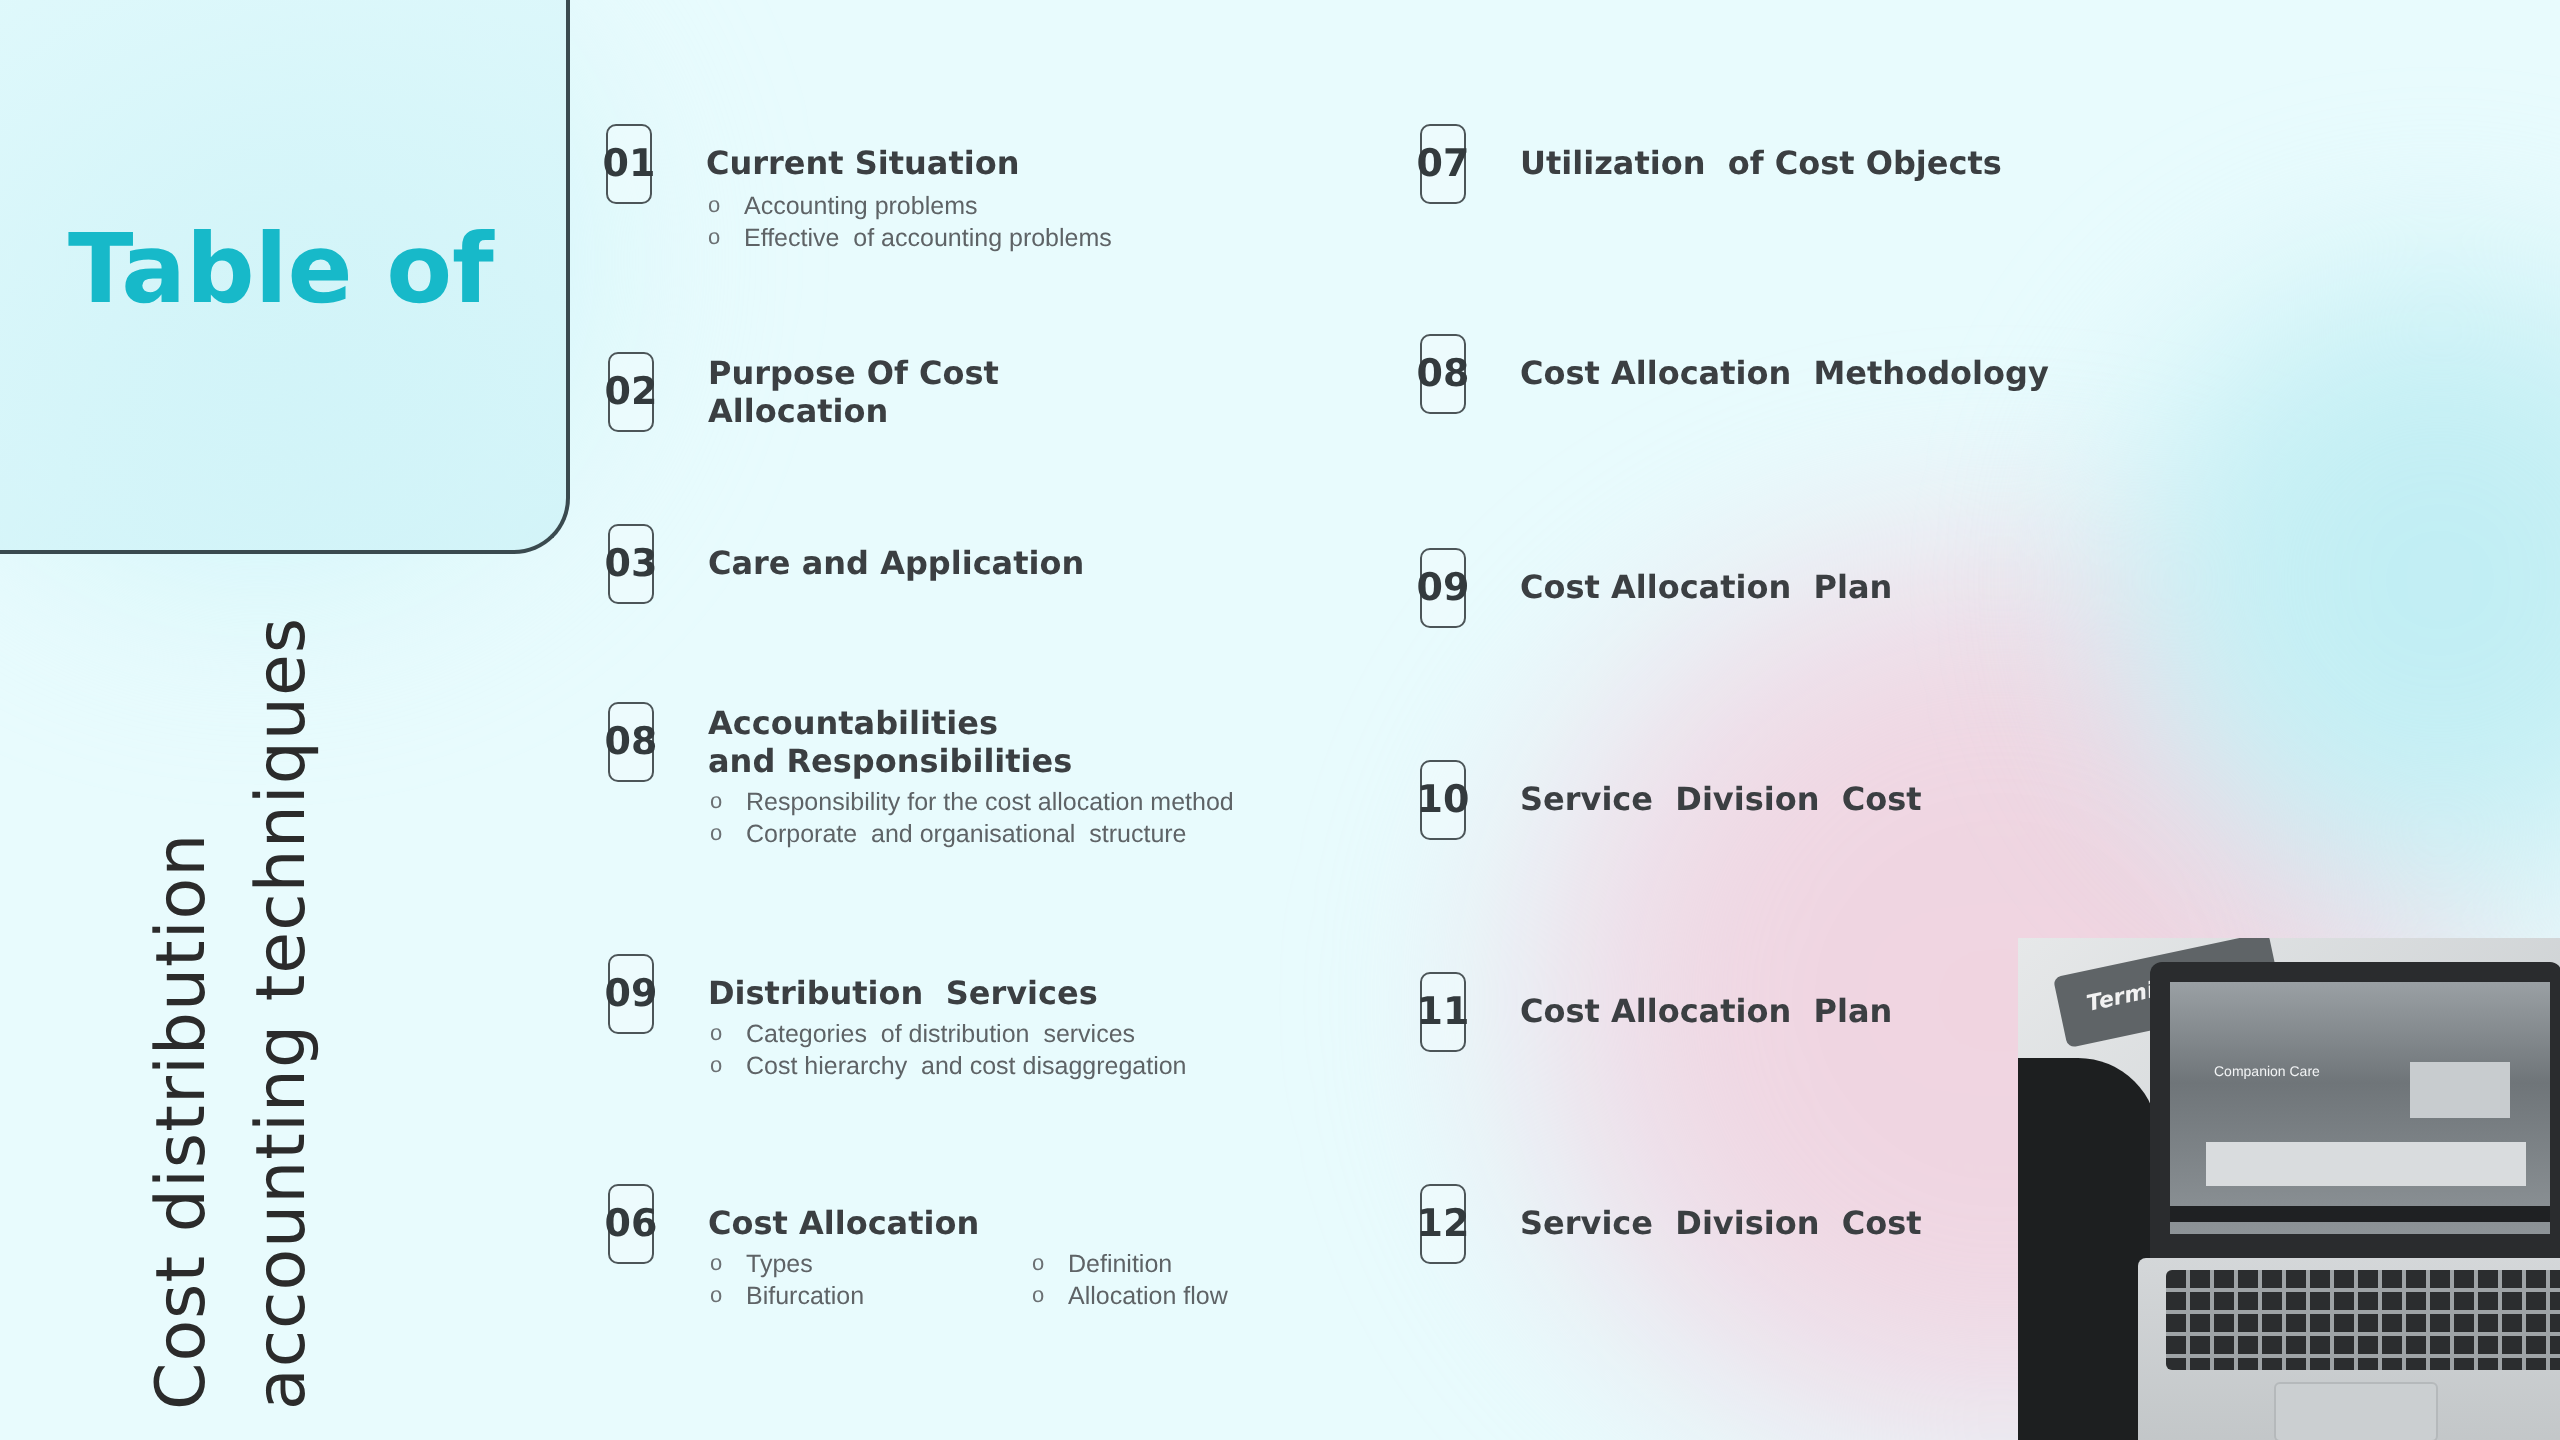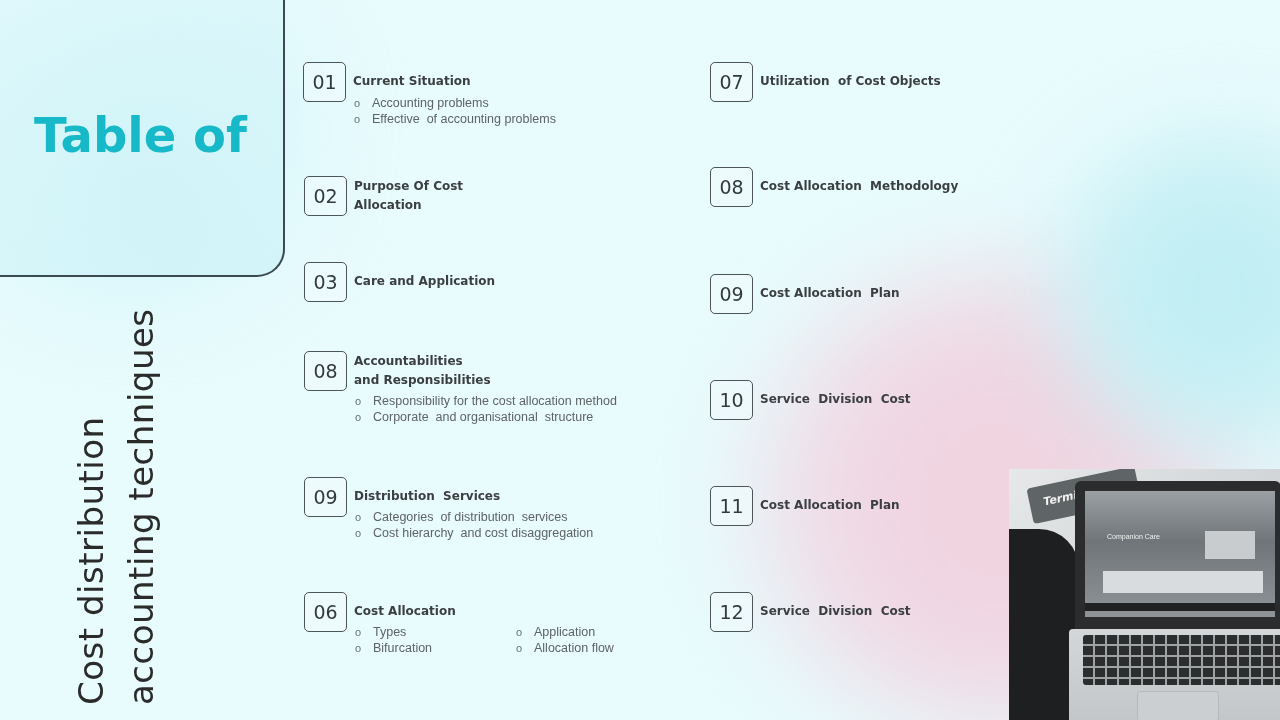--- a/index.html
+++ b/index.html
@@ -43,35 +43,35 @@
       color: #2b2b2b;
       white-space: nowrap;
       z-index: 2;
       font-weight: normal;
       letter-spacing: 0.5px;
     }
 
     .toc-item { position: absolute; z-index: 3; }
     .num-box {
       position: absolute; left: 0; top: 0;
-      width: 43px; height: 40px;
+      width: 23px; height: 40px;
       border: 1.5px solid #4c5558;
       border-radius: 5px;
       background: rgba(240,252,253,0.6);
       display: flex; align-items: center; justify-content: center;
       font-family: "DejaVu Sans", sans-serif;
-      font-weight: normal;
+      font-weight: bold;
       font-size: 19px;
       color: #333a3d;
     }
     .item-title {
       position: absolute; left: 50px; top: 10px;
       font-family: "DejaVu Sans", sans-serif;
       font-weight: bold;
-      font-size: 12px;
+      font-size: 16px;
       line-height: 19px;
       color: #3b3f42;
       white-space: pre;
     }
     .subs {
       position: absolute; left: 50px;
       list-style: none;
       font-family: "Liberation Sans", sans-serif;
       font-size: 12.5px;
       line-height: 16px;
@@ -159,21 +159,21 @@
     <li><span class="bullet">o</span><span>Categories  of distribution  services</span></li>
     <li><span class="bullet">o</span><span>Cost hierarchy  and cost disaggregation</span></li>
   </ul>
 </div>
 
 <div class="toc-item" style="left:304px; top:592px;">
   <div class="num-box">06</div>
   <div class="item-title">Cost Allocation</div>
   <ul class="subs subs-grid" style="top:32px;">
     <li><span class="bullet">o</span><span>Types</span></li>
-    <li><span class="bullet">o</span><span>Application</span></li>
+    <li><span class="bullet">o</span><span>Definition</span></li>
     <li><span class="bullet">o</span><span>Bifurcation</span></li>
     <li><span class="bullet">o</span><span>Allocation flow</span></li>
   </ul>
 </div>
 
 <div class="toc-item" style="left:710px; top:62px;">
   <div class="num-box">07</div>
   <div class="item-title">Utilization  of Cost Objects</div>
 </div>
 

